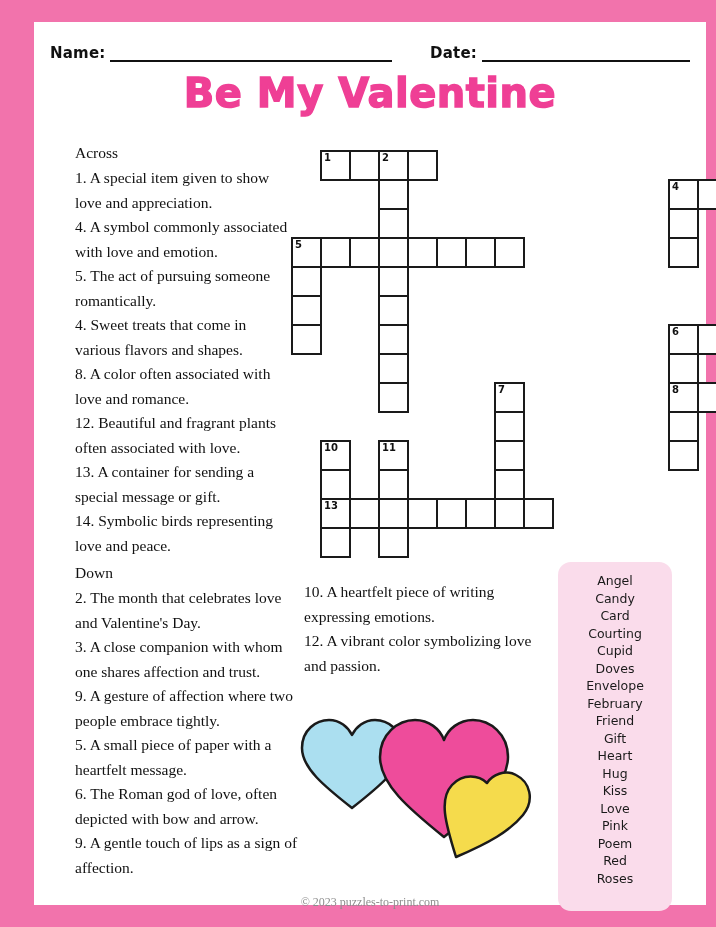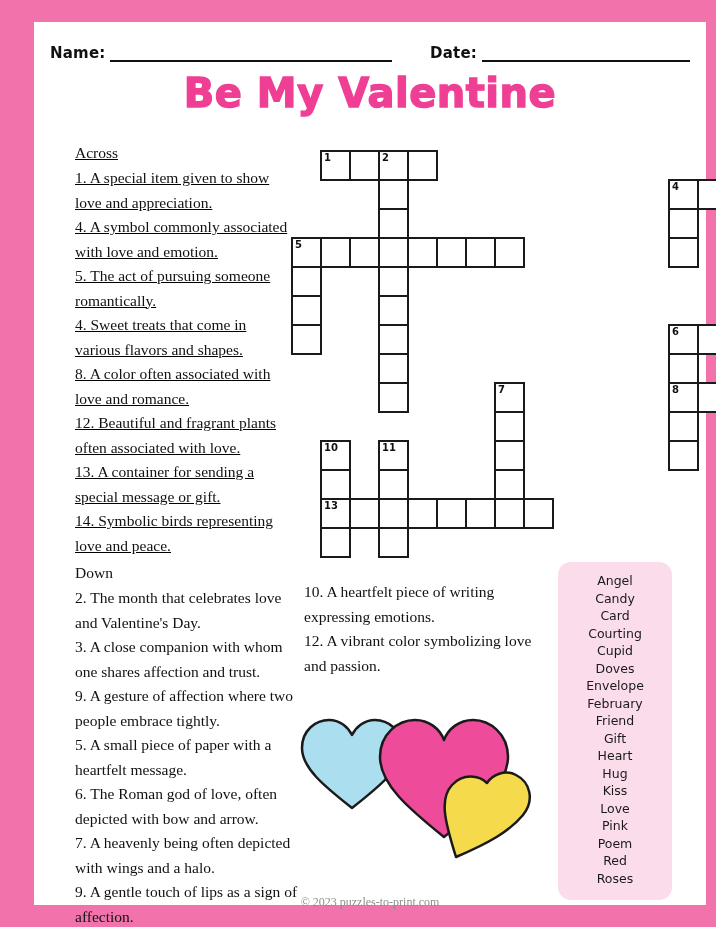--- a/index.html
+++ b/index.html
@@ -48,21 +48,21 @@
 
   
   .clue-block{ position:absolute; }
   .clue-head{
     font-size:15.5px;color:#111;margin-bottom:1px;line-height:25px;
   }
   .clue{
     font-size:15.5px;color:#111;line-height:24.5px;
   }
 
-  #across-block{ left:41px; top:118px; width:218px;text-decoration:underline; }
+  #across-block{ left:41px; top:118px; width:218px; }
   #down-block  { left:41px; top:538px; width:232px; }
   #down-block2 { left:270px;top:558px; width:230px; }
 
   
   #grid{
     position:absolute;
     left:257px;top:128px;
     width:434px;height:396px;
   }
   .cell{
@@ -77,21 +77,21 @@
     font-family:"DejaVu Sans", sans-serif;
     font-size:10px;font-weight:bold;color:#111;
     line-height:11px;
   }
 
   
   #wordbank{
     position:absolute;
     left:524px;top:540px;
     width:114px;
-    padding:10px 0 13px 0;
+    padding:10px 0 24px 0;
     background:#fadceb;
     border-radius:13px;
     text-align:center;
   }
   .bankword{
     font-family:"DejaVu Sans", sans-serif;
     font-size:12.5px;color:#1a1a1a;
     line-height:17.5px;
   }
 
@@ -131,21 +131,20 @@
     <div class="clue">14. Symbolic birds representing love and peace.</div>
   </div>
 
   <div class="clue-block" id="down-block">
     <div class="clue-head">Down</div>
     <div class="clue">2. The month that celebrates love and Valentine's Day.</div>
     <div class="clue">3. A close companion with whom one shares affection and trust.</div>
     <div class="clue">9. A gesture of affection where two people embrace tightly.</div>
     <div class="clue">5. A small piece of paper with a heartfelt message.</div>
     <div class="clue">6. The Roman god of love, often depicted with bow and arrow.</div>
-    <div class="clue">7. A heavenly being often depicted with wings and a halo.</div>
     <div class="clue">9. A gentle touch of lips as a sign of affection.</div>
   </div>
 
   <div class="clue-block" id="down-block2">
     <div class="clue">10. A heartfelt piece of writing expressing emotions.</div>
     <div class="clue">12. A vibrant color symbolizing love and passion.</div>
   </div>
 
   <div id="grid">
       <div class="cell" style="left: 29px; top: 0px;">

